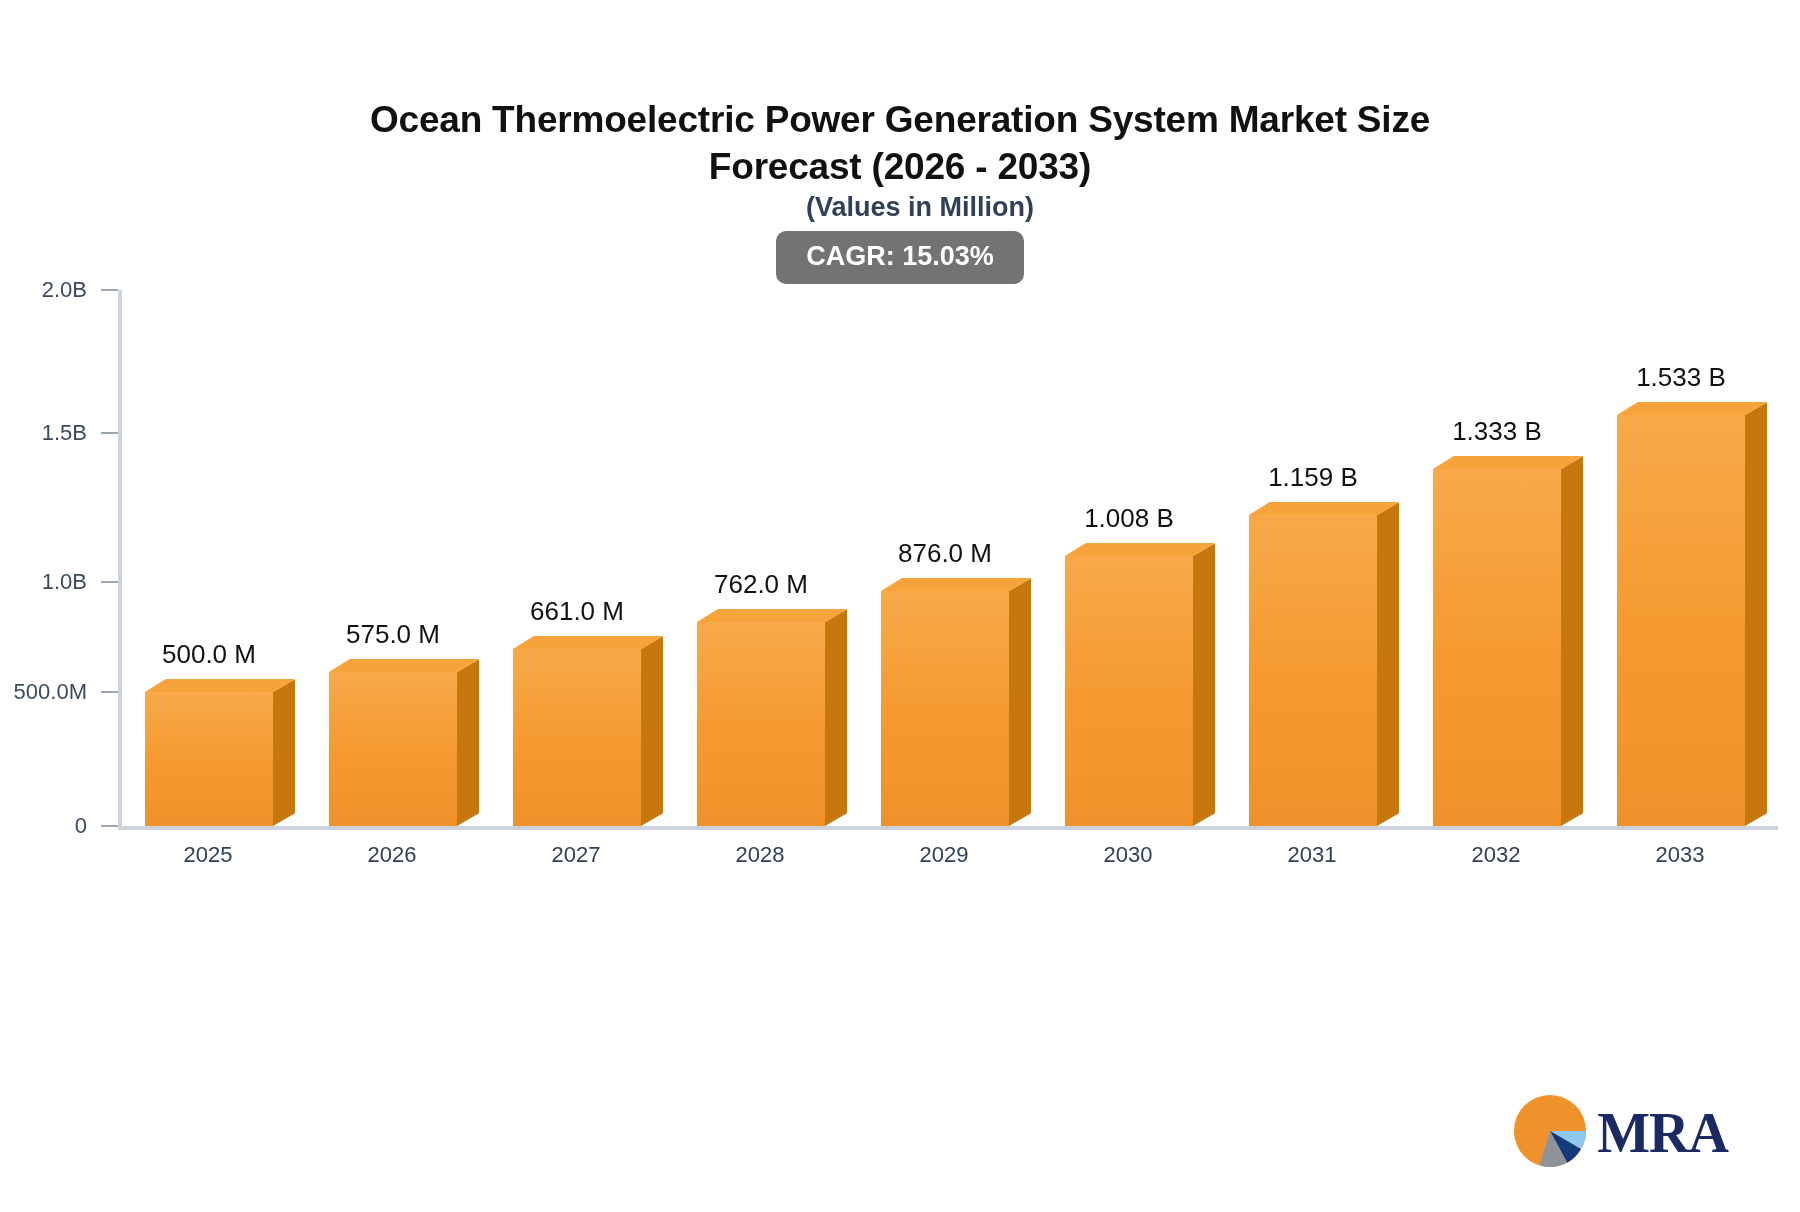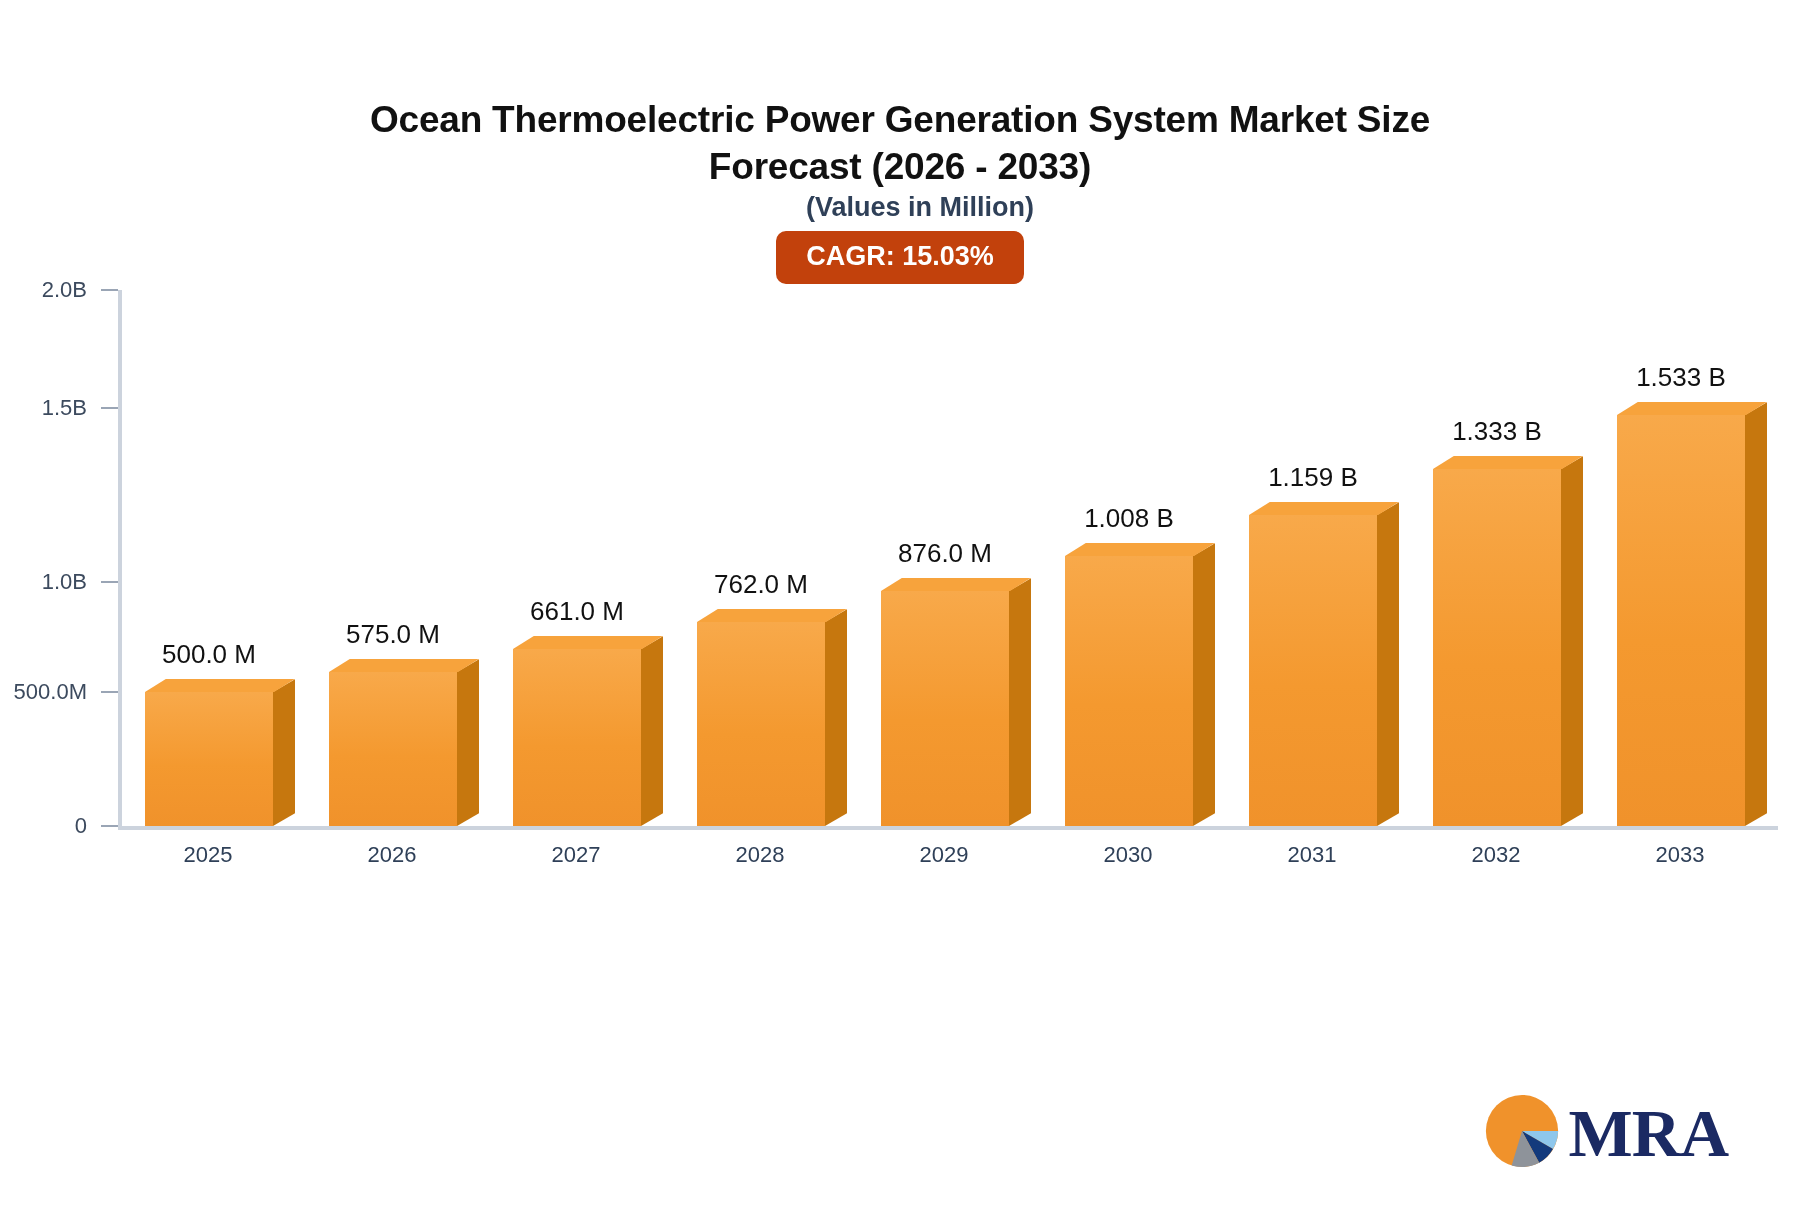--- a/index.html
+++ b/index.html
@@ -34,21 +34,21 @@
   .chart-subtitle {
     font-size: 27px;
     font-weight: bold;
     color: #2f4058;
     margin-top: 1px;
     padding-left: 40px;
   }
   .cagr-badge {
     display: inline-block;
     margin-top: 8px;
-    background: #c2410c;
+    background: #737373;
     color: #ffffff;
     font-size: 27px;
     font-weight: bold;
     border-radius: 10px;
     padding: 12px 30px 14px 30px;
     line-height: 1;
   }
 
   
   .plot-wrap {
@@ -176,21 +176,21 @@
   .logo {
     position: absolute;
     right: 72px;
     bottom: 34px;
     display: flex;
     align-items: center;
     gap: 4px;
   }
   .logo-text {
     font-family: "Liberation Serif", serif;
-    font-size: 68px;
+    font-size: 56px;
     font-weight: bold;
     color: #1b2a63;
     letter-spacing: -1px;
     line-height: 1;
   }
 </style>
 </head>
 <body>
 
 <div class="header">
@@ -206,21 +206,21 @@
         <span class="y-tick-dash"></span>
       </div>
       <div class="y-tick" style="top: 402px;">
         <span class="y-tick-label">500.0M</span>
         <span class="y-tick-dash"></span>
       </div>
       <div class="y-tick" style="top: 268px; margin-top: 24px;">
         <span class="y-tick-label">1.0B</span>
         <span class="y-tick-dash"></span>
       </div>
-      <div class="y-tick" style="top: 118px;">
+      <div class="y-tick" style="top: 143px;">
         <span class="y-tick-label">1.5B</span>
         <span class="y-tick-dash"></span>
       </div>
       <div class="y-tick" style="top: 0px; text-align: right;">
         <span class="y-tick-label">2.0B</span>
         <span class="y-tick-dash"></span>
       </div>
     </div>
   <div class="axis-line-v"></div>
   <div class="axis-line-h"></div>

